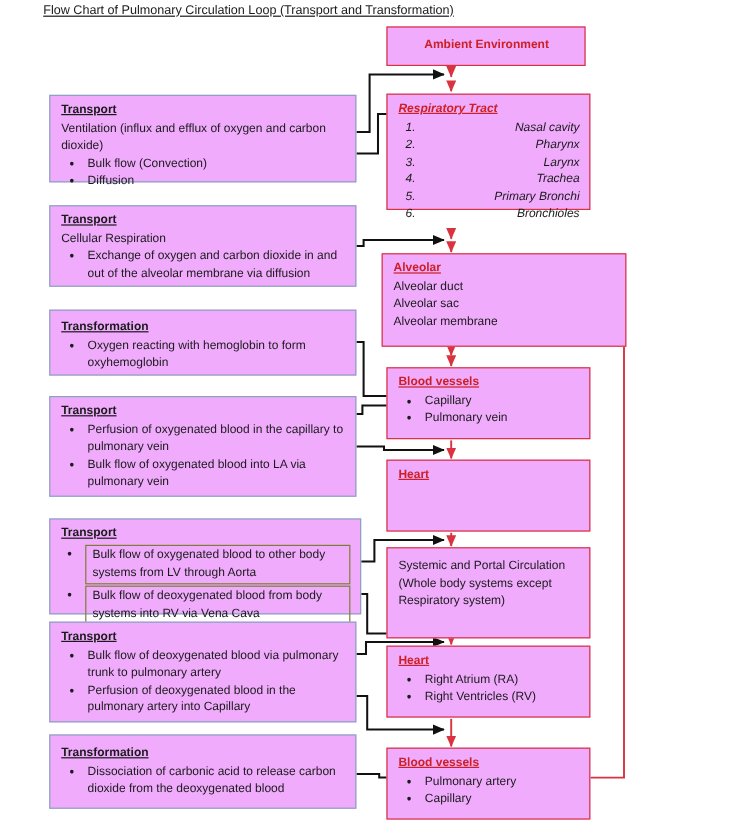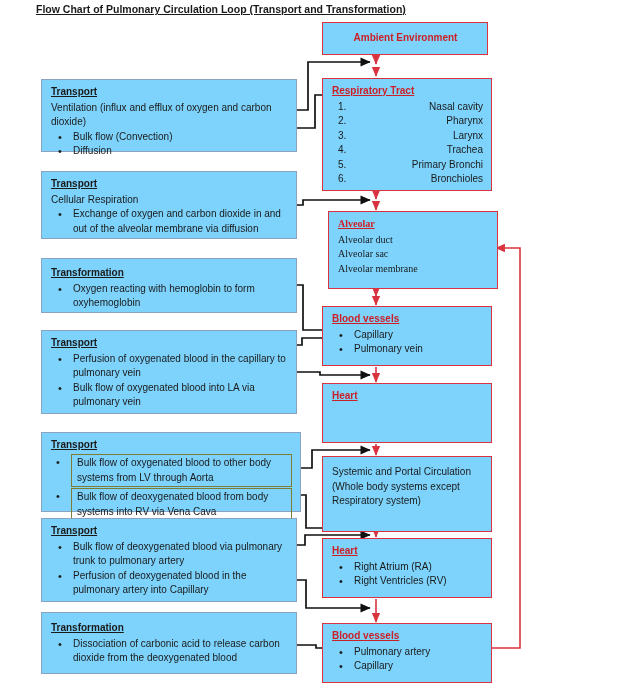--- a/index.html
+++ b/index.html
@@ -14,31 +14,30 @@
   #canvas{position:absolute;left:0;top:0;width:619px;height:700px;}
 
   
   .chart-title{
     position:absolute;
     left:36px;top:3px;
     font-size:10.5px;
     color:#1a1a1a;
     text-decoration:underline;
     white-space:nowrap;
-    font-weight:bold;
   }
 
   
   #wires{position:absolute;left:0;top:0;width:619px;height:700px;pointer-events:none;}
 
   
   .node{
     position:absolute;
     box-sizing:border-box;
-    background:#7dd3fc;
+    background:#f0abfc;
     padding:5px 8px 5px 9px;
     font-size:10px;
     line-height:14.5px;
     color:#1a1a1a;
   }
   .node.red{ border:1.6px solid #d9333f; }
   .node.blue{ border:1.2px solid #8aa3c0; }
 
   .hd{
     font-weight:bold;
@@ -88,22 +87,22 @@
   ul.b>li.framed .frame{
     display:block;
     border:1px solid #7d7d36;
     padding:0px 4px 1px 5px;
     line-height:15px;
   }
   ul.b>li.framed:before{ left:5px; top:1px;}
 
   
   #n-ambient   {left:322px;top:22px;  width:166px;height:33px;padding-top:8px;}
-  #n-resp      {left:322px;top:78px;  width:170px;height:113px;}
-  #n-alv       {left:328px;top:211px; width:170px;height:78px;font-family:Liberation Serif, serif;}
+  #n-resp      {left:322px;top:78px;  width:170px;height:97px;font-style:italic;}
+  #n-alv       {left:318px;top:211px; width:204px;height:78px;}
   #n-bv1       {left:322px;top:306px; width:170px;height:60px;}
   #n-heartL    {left:322px;top:383px; width:170px;height:60px;}
   #n-sys       {left:322px;top:456px; width:170px;height:76px;padding-top:8px;}
   #n-heartR    {left:322px;top:538px; width:170px;height:60px;}
   #n-bv2       {left:322px;top:623px; width:170px;height:60px;}
 
   #b-t1        {left:41px; top:79px;  width:256px;height:73px;}
   #b-t2        {left:41px; top:171px; width:256px;height:68px;}
   #b-tf1       {left:41px; top:258px; width:256px;height:55px;padding-top:7px;}
   #b-t3        {left:41px; top:330px; width:256px;height:84px;}

